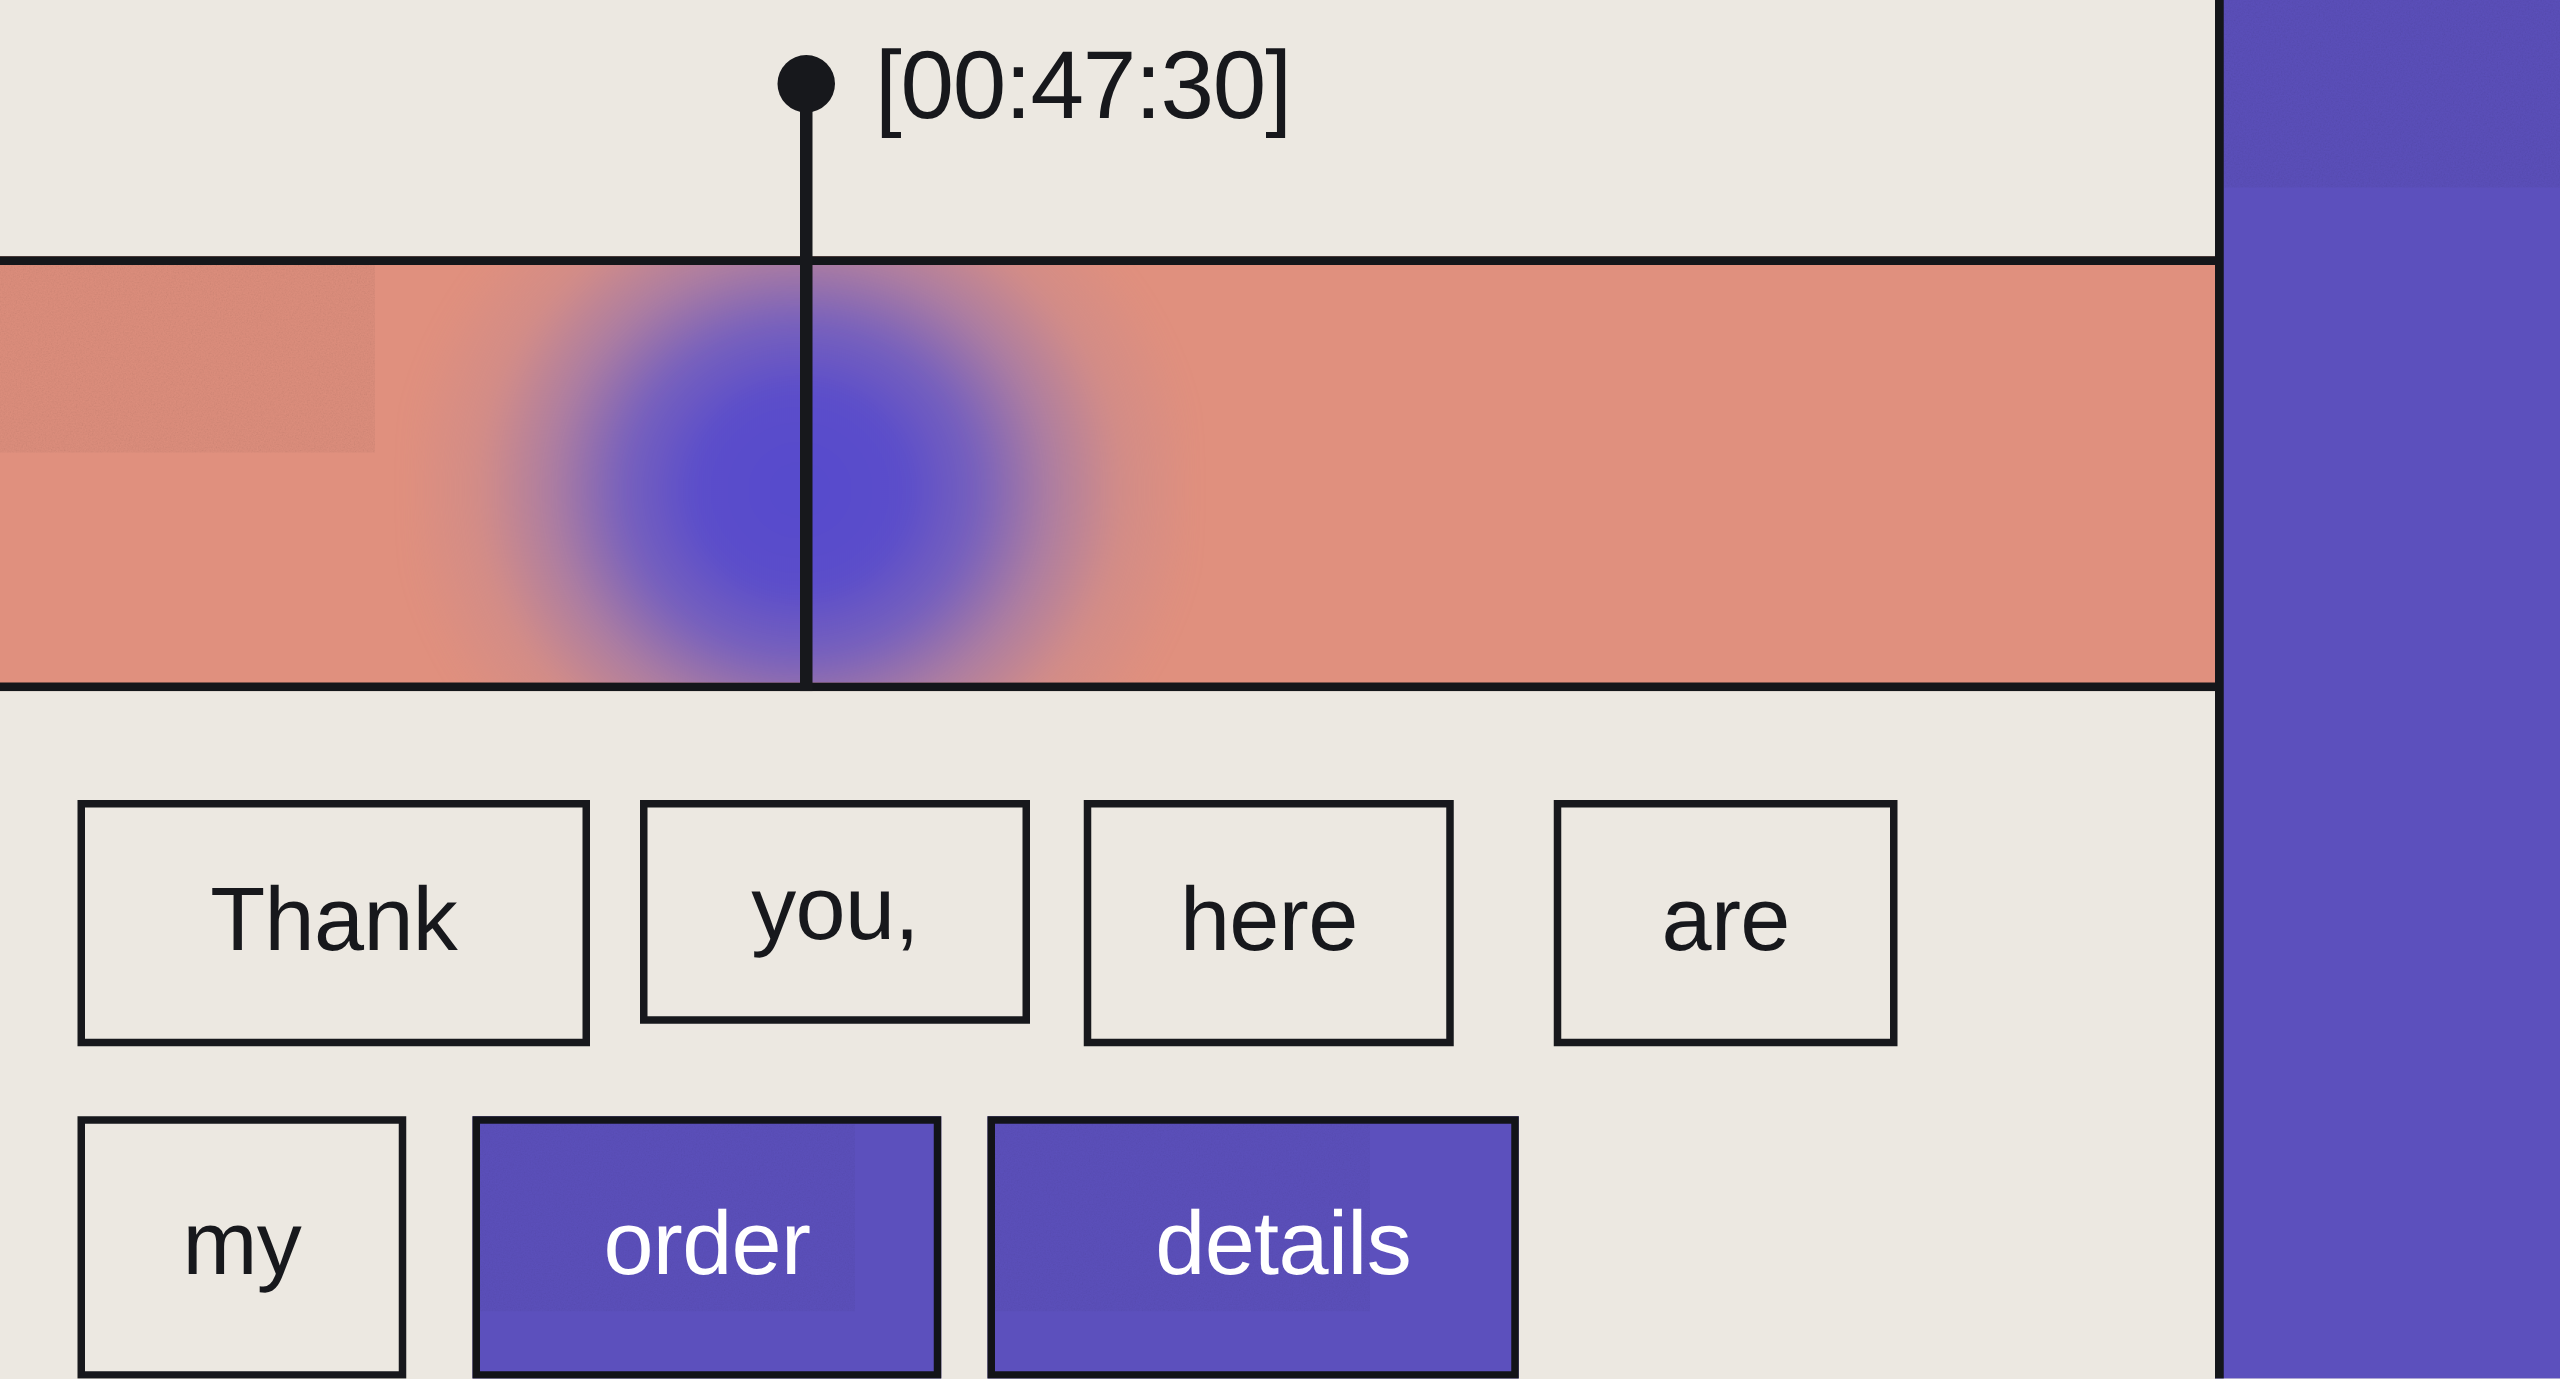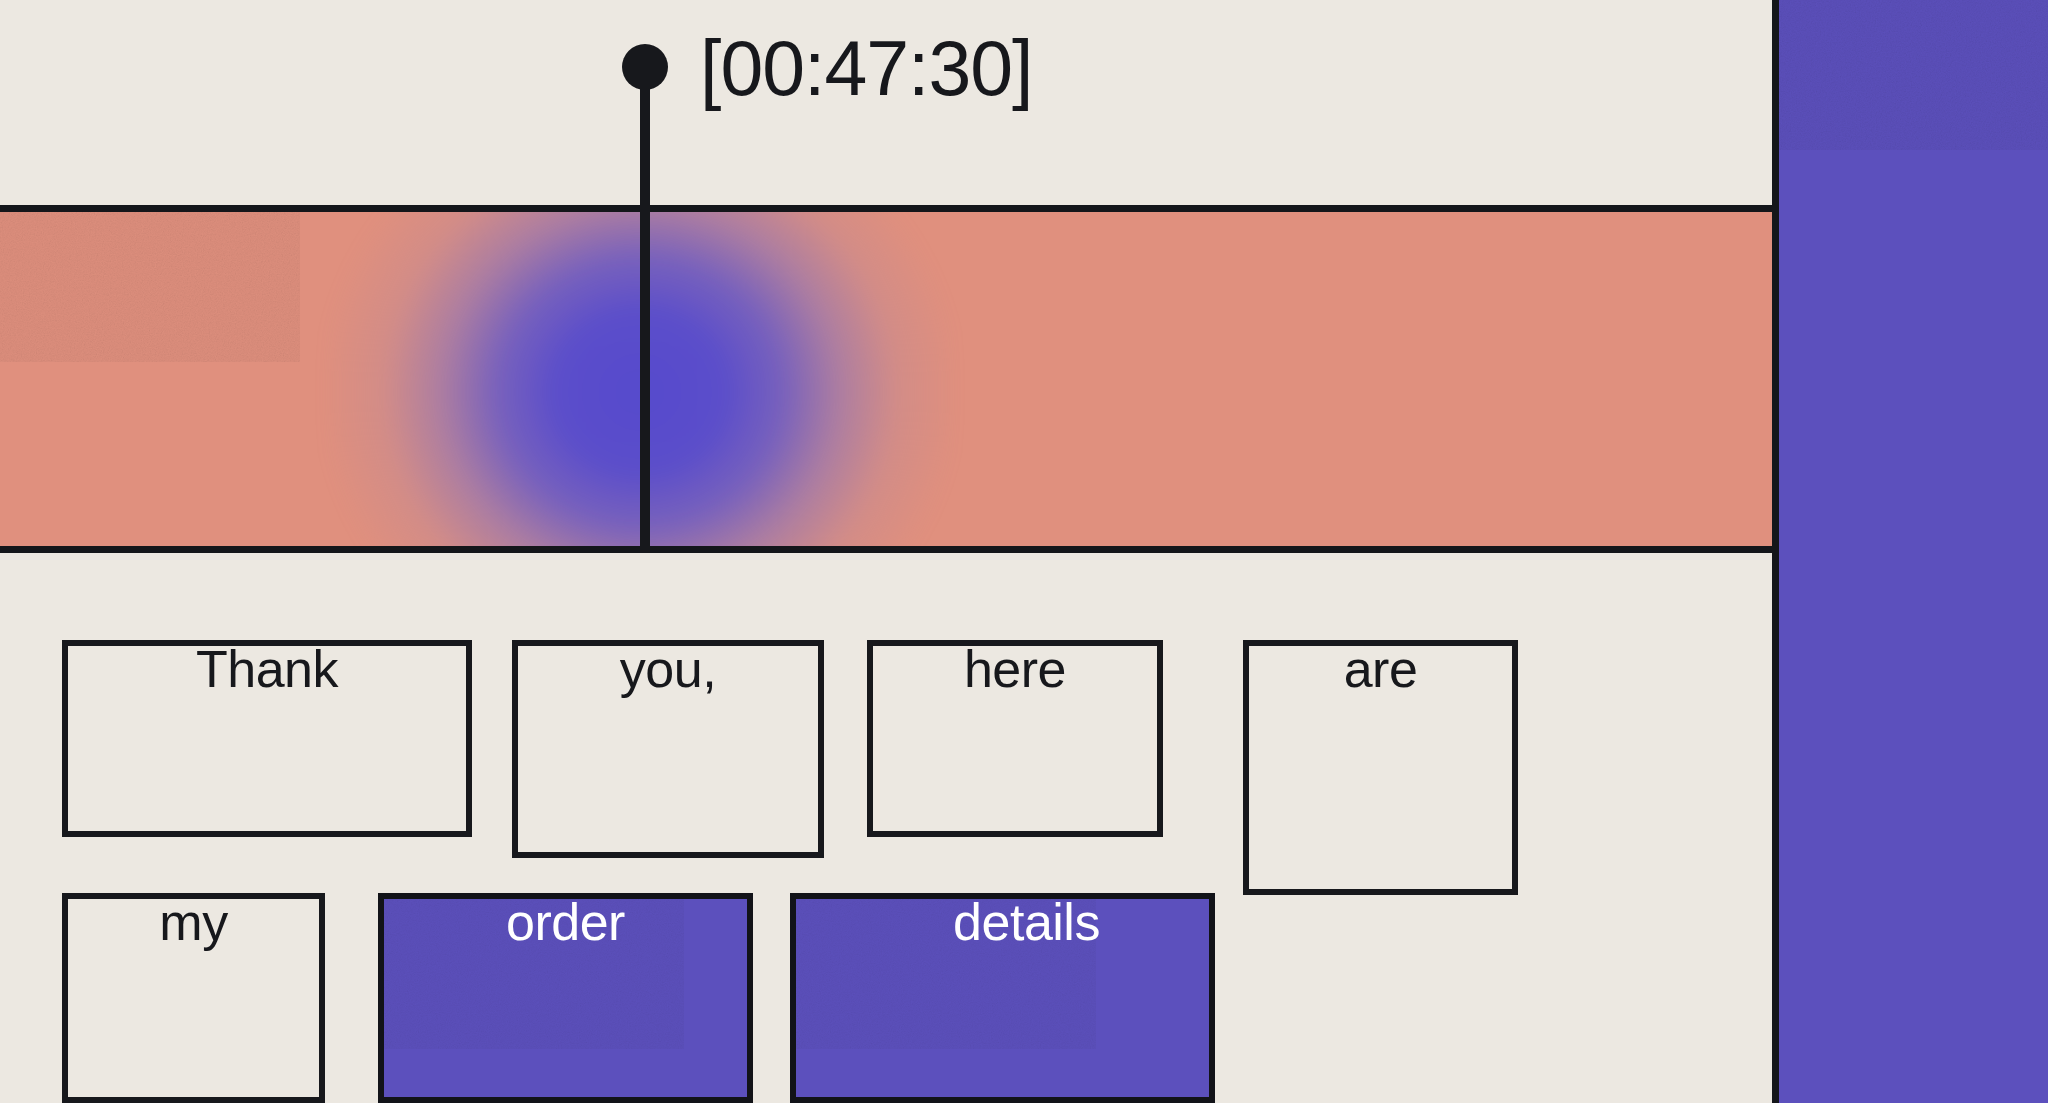--- a/index.html
+++ b/index.html
@@ -123,23 +123,24 @@
 
   .chip-row { position: absolute; left: 0; width: 100%; }
   #chip-row-1 { top: 87px; }
   #chip-row-2 { top: 340px; }
 
   .chip {
     position: absolute;
     border: 6px solid #17181c;
     background: #ece8e1;
     display: flex;
+    align-items: center;
     justify-content: center;
     color: #17181c;
-    font-size: 52px;
+    font-size: 72px;
     line-height: 1;
     letter-spacing: -0.5px;
     overflow: hidden;
   }
 
   .chip.highlight {
     background: #5c50bd;
     color: #ffffff;
     border-color: #121318;
   }
@@ -178,27 +179,27 @@
   </div>
 
   <div id="playhead-line"></div>
 
   <div id="transcript-area">
 
     <div class="chip-row" id="chip-row-1">
       <div class="chip" style="left:62px; width:410px; height:197px;">
         <span class="chip-text">Thank</span>
       </div>
-      <div class="chip" style="left:512px; width:312px; height:218px;">
+      <div class="chip" style="left:512px; width:312px; height:179px;">
         <span class="chip-text">you,</span>
       </div>
       <div class="chip" style="left:867px; width:296px; height:197px;">
         <span class="chip-text">here</span>
       </div>
-      <div class="chip" style="left:1243px; width:275px; height:255px;">
+      <div class="chip" style="left:1243px; width:275px; height:197px;">
         <span class="chip-text">are</span>
       </div>
     </div>
 
     <div class="chip-row" id="chip-row-2">
       <div class="chip" style="left:62px; width:263px; height:210px;">
         <span class="chip-text">my</span>
       </div>
 
       <div class="chip highlight" style="left:378px; width:375px; height:210px;">

